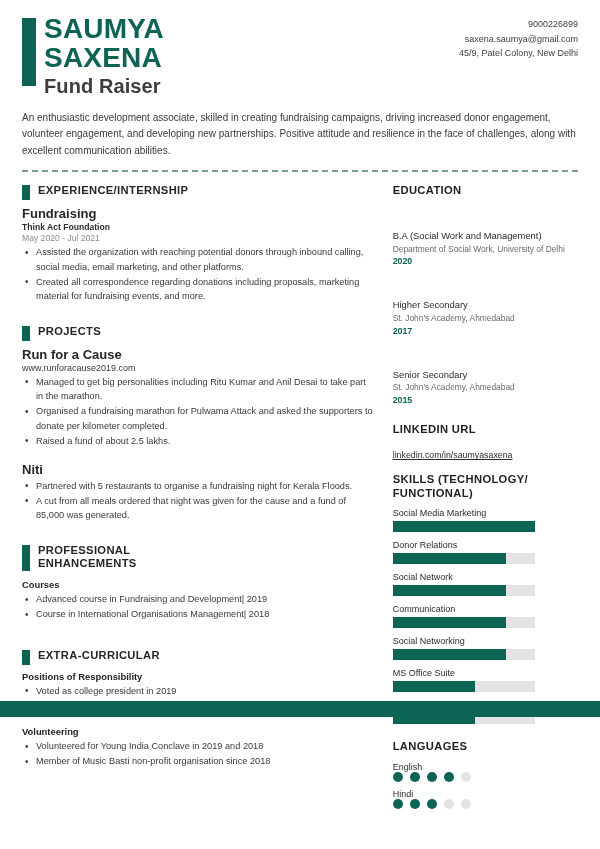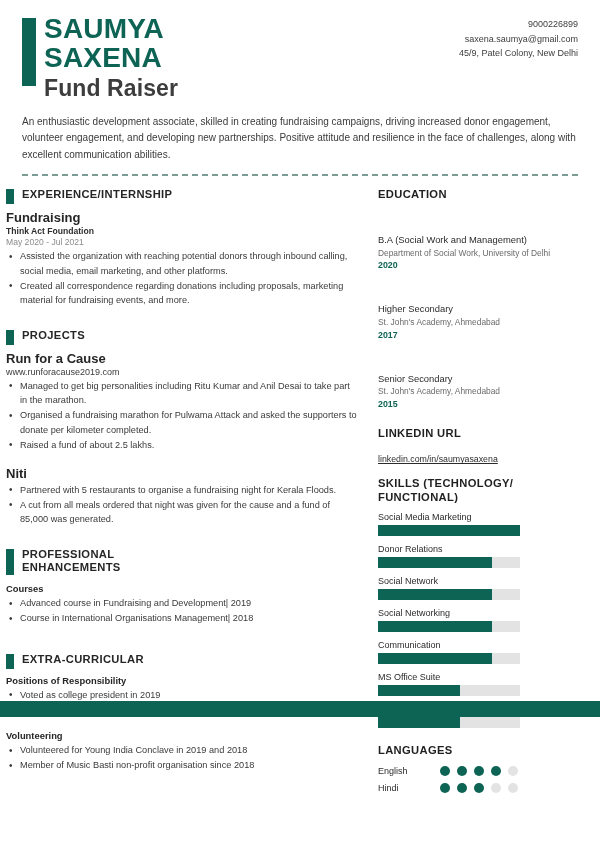--- a/index.html
+++ b/index.html
@@ -46,21 +46,21 @@
 
   .name-line {
     font-size: 28px;
     font-weight: bold;
     color: #0d6354;
     line-height: 1.04;
     letter-spacing: 0.2px;
   }
 
   .job-title {
-    font-size: 23px;
+    font-size: 20px;
     font-weight: bold;
     color: #3d3d3d;
     margin-top: 3px;
     letter-spacing: 0.1px;
   }
 
   .contact-block {
     text-align: right;
     font-size: 9px;
     color: #3d3d3d;
@@ -80,21 +80,21 @@
   .divider {
     margin: 11px 22px 0 22px;
     height: 0;
     border-top: 2.5px dashed #7a9c95;
   }
 
   
   .columns {
     display: flex;
     margin-top: 12px;
-    padding: 0 6px;
+    padding: 0 22px;
     gap: 20px;
   }
 
   .col-left { width: 352px; }
   .col-right { width: 186px; }
 
   
   .sec-head {
     position: relative;
     padding-left: 16px;
@@ -238,22 +238,23 @@
     background: #e3e3e3;
   }
 
   .skill-fill {
     height: 11px;
     background: #0d6354;
   }
 
   .lang-row {
     display: flex;
-    align-items: center;
+    align-items: flex-start;
     margin-bottom: 7px;
+    flex-direction: column;
   }
 
   .lang-name {
     font-size: 9px;
     color: #2b2b2b;
     width: 62px;
   }
 
   .dots { display: flex; gap: 7px; }
 
@@ -420,27 +421,27 @@
           <div class="skill-fill" style="width: 80%;"></div>
         </div>
       </div>
       <div class="skill-row">
         <div class="skill-name">Social Network</div>
         <div class="skill-track">
           <div class="skill-fill" style="width: 80%;"></div>
         </div>
       </div>
       <div class="skill-row">
+        <div class="skill-name">Communication</div>
+        <div class="skill-track">
+          <div class="skill-fill" style="width: 80%;"></div>
+        </div>
+      </div>
+      <div class="skill-row">
         <div class="skill-name">Social Networking</div>
-        <div class="skill-track">
-          <div class="skill-fill" style="width: 80%;"></div>
-        </div>
-      </div>
-      <div class="skill-row">
-        <div class="skill-name">Communication</div>
         <div class="skill-track">
           <div class="skill-fill" style="width: 80%;"></div>
         </div>
       </div>
       <div class="skill-row">
         <div class="skill-name">MS Office Suite</div>
         <div class="skill-track">
           <div class="skill-fill" style="width: 58%;"></div>
         </div>
       </div>

